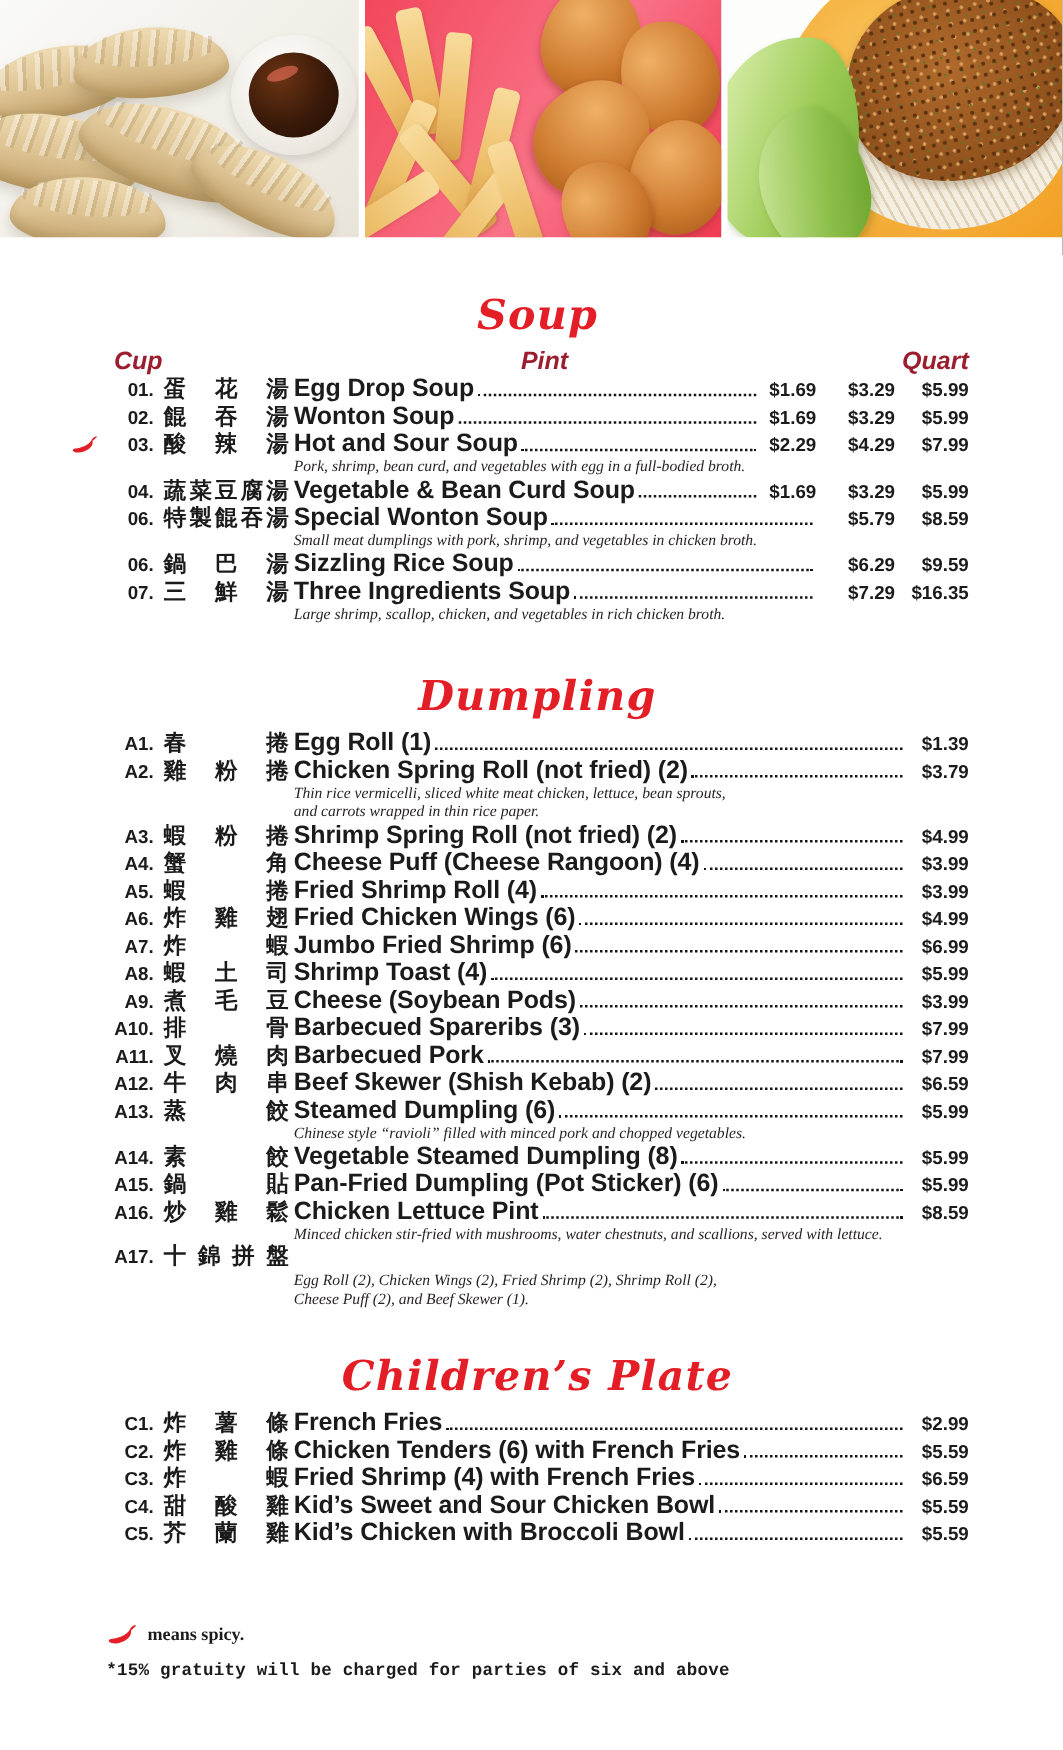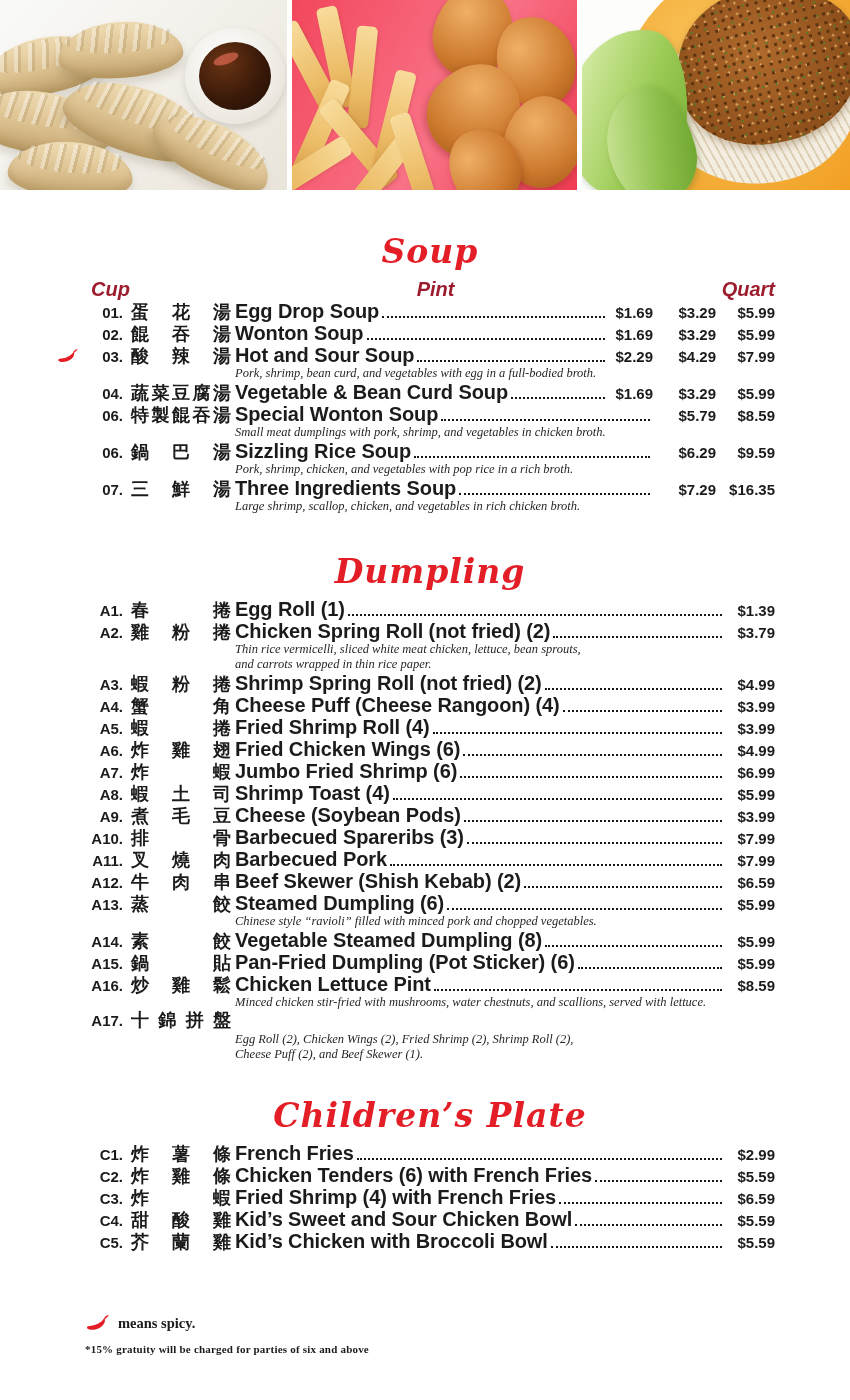--- a/index.html
+++ b/index.html
@@ -69,21 +69,21 @@
   .price{font-weight:bold;font-size:15px;text-align:right;flex:none;min-width:50px;white-space:nowrap;}
   .cols3 .price:nth-last-child(1){width:59px;min-width:0;}
   .cols3 .price:nth-last-child(2){width:63px;min-width:0;}
   .cols3 .price:nth-last-child(3){width:45px;min-width:0;}
   .desc{margin-left:150px;font-family:"Liberation Serif",serif;font-style:italic;
     font-size:12.5px;line-height:15px;color:#231f20;}
   .chili{position:absolute;left:-28px;top:4px;}
   
   .footer{margin-top:62px;text-align:left;font-family:"Liberation Serif",serif;font-weight:bold;}
   .spicy-line{display:inline-flex;align-items:center;gap:7px;font-size:14.5px;}
-  .gratuity{margin-top:7px;font-size:11px;letter-spacing:.2px;}
+  .gratuity{margin-top:7px;font-size:14px;letter-spacing:.2px;font-family:Liberation Mono, monospace;}
 </style>
 </head>
 <body>
 
 <div class="page">
 
   <div class="photos">
     <div class="photo p1">
       <div class="saucebowl"></div>
       <div class="sauce"></div>
@@ -228,21 +228,20 @@
               <span>巴</span>
               <span>湯</span>
             </span>
     <span class="main">
       <span class="name">Sizzling Rice Soup</span>
       <span class="dots"></span>
     <span class="price">$6.29</span>
               <span class="price">$9.59</span>
             </span>
   </div>
-<div class="desc">Pork, shrimp, chicken, and vegetables with pop rice in a rich broth.</div>
   <div class="item">
 
     <span class="num">07.</span>
     <span class="zh">
               <span>三</span>
               <span>鮮</span>
               <span>湯</span>
             </span>
     <span class="main">
       <span class="name">Three Ingredients Soup</span>

